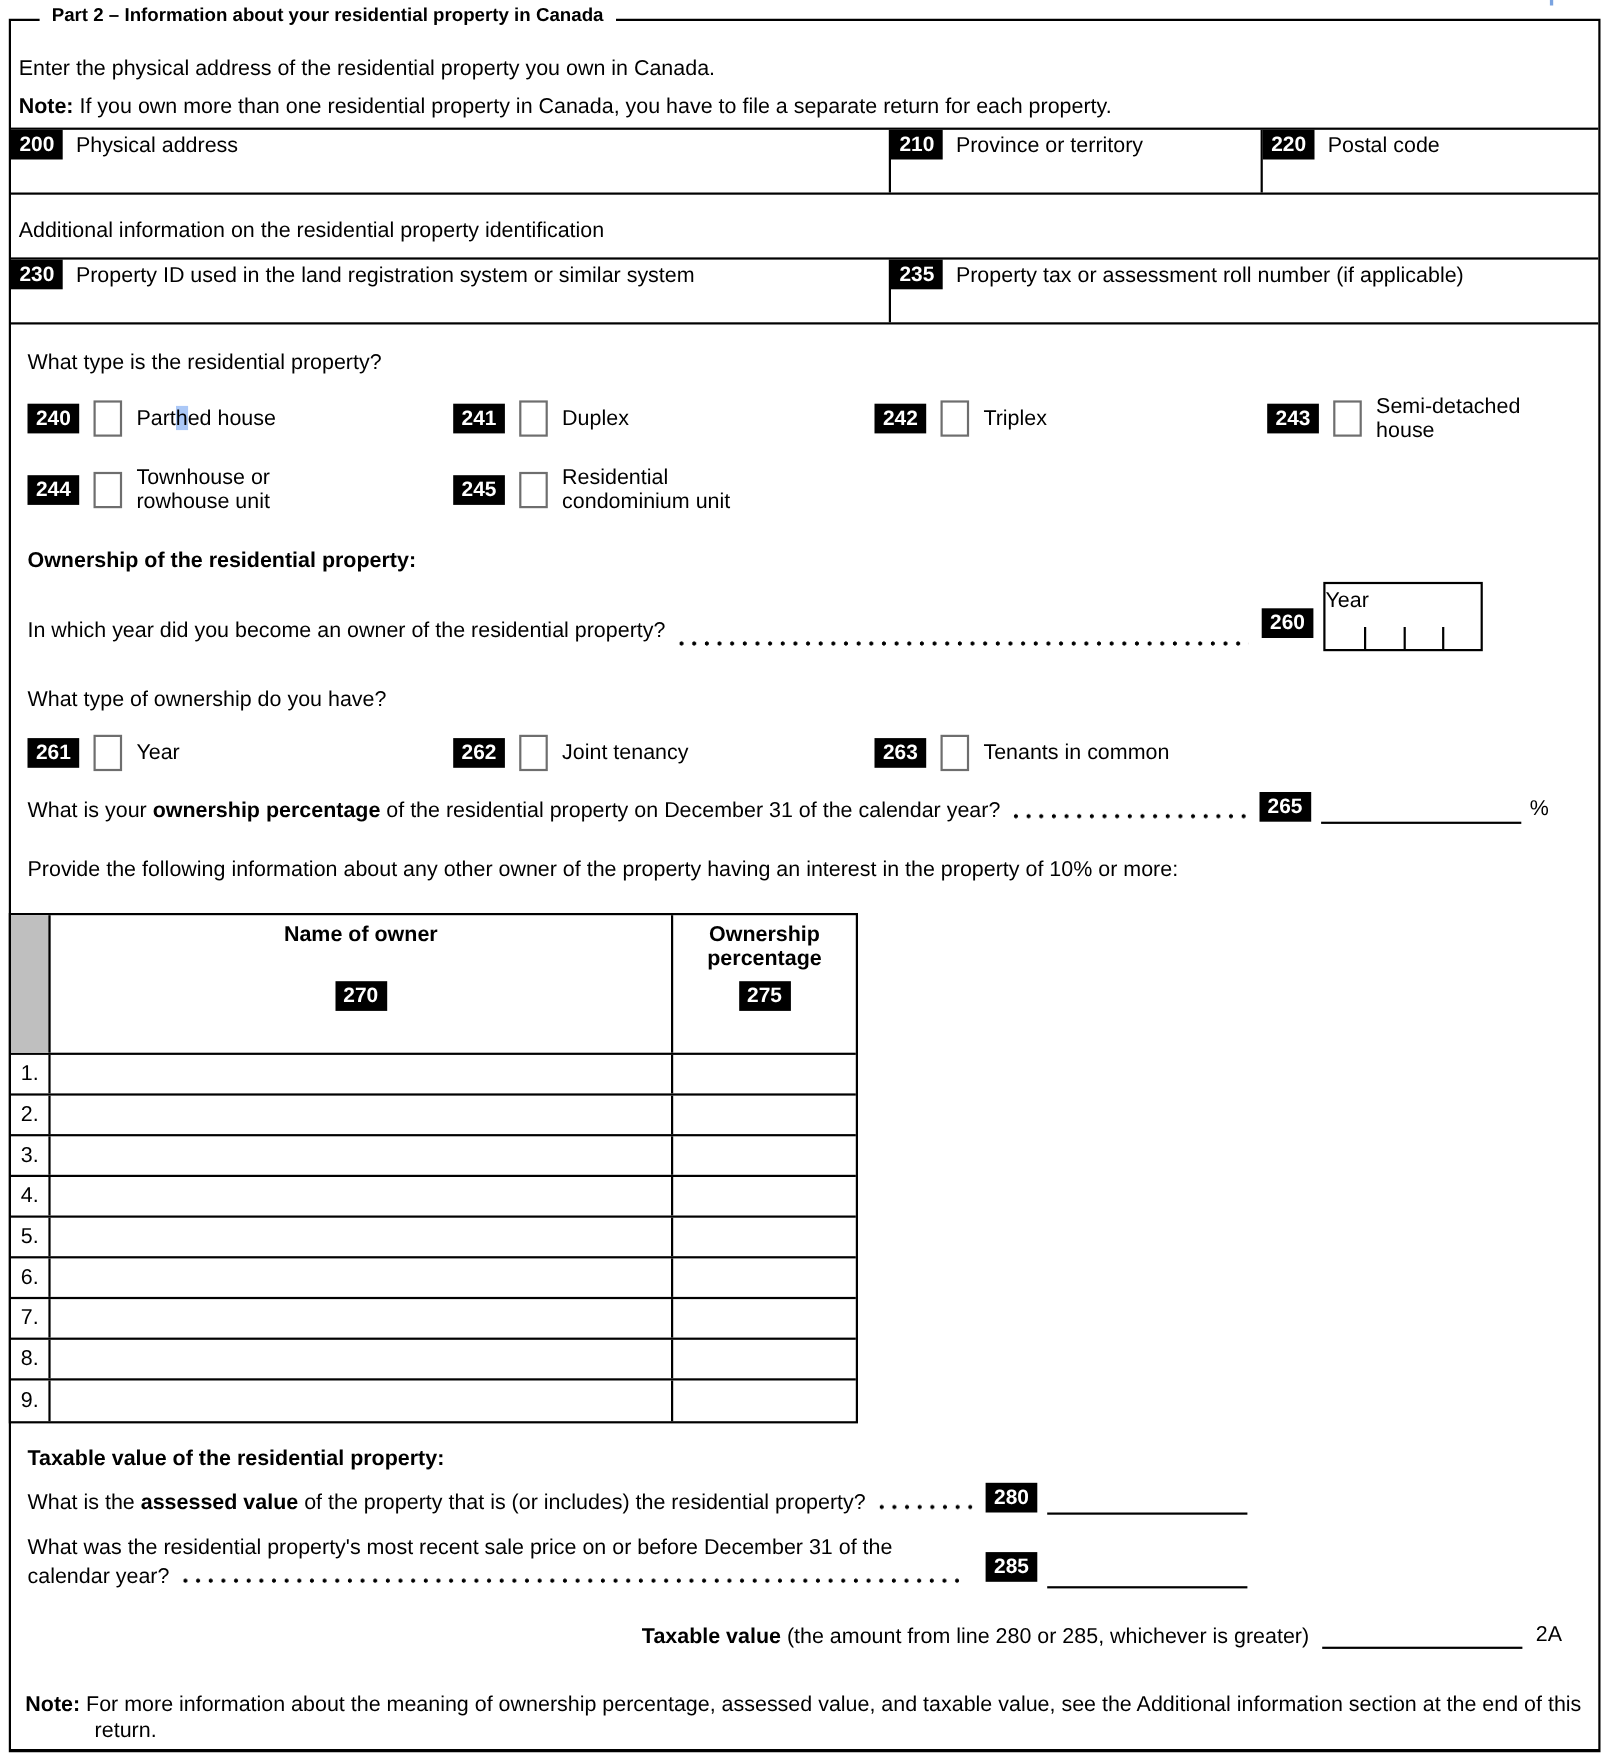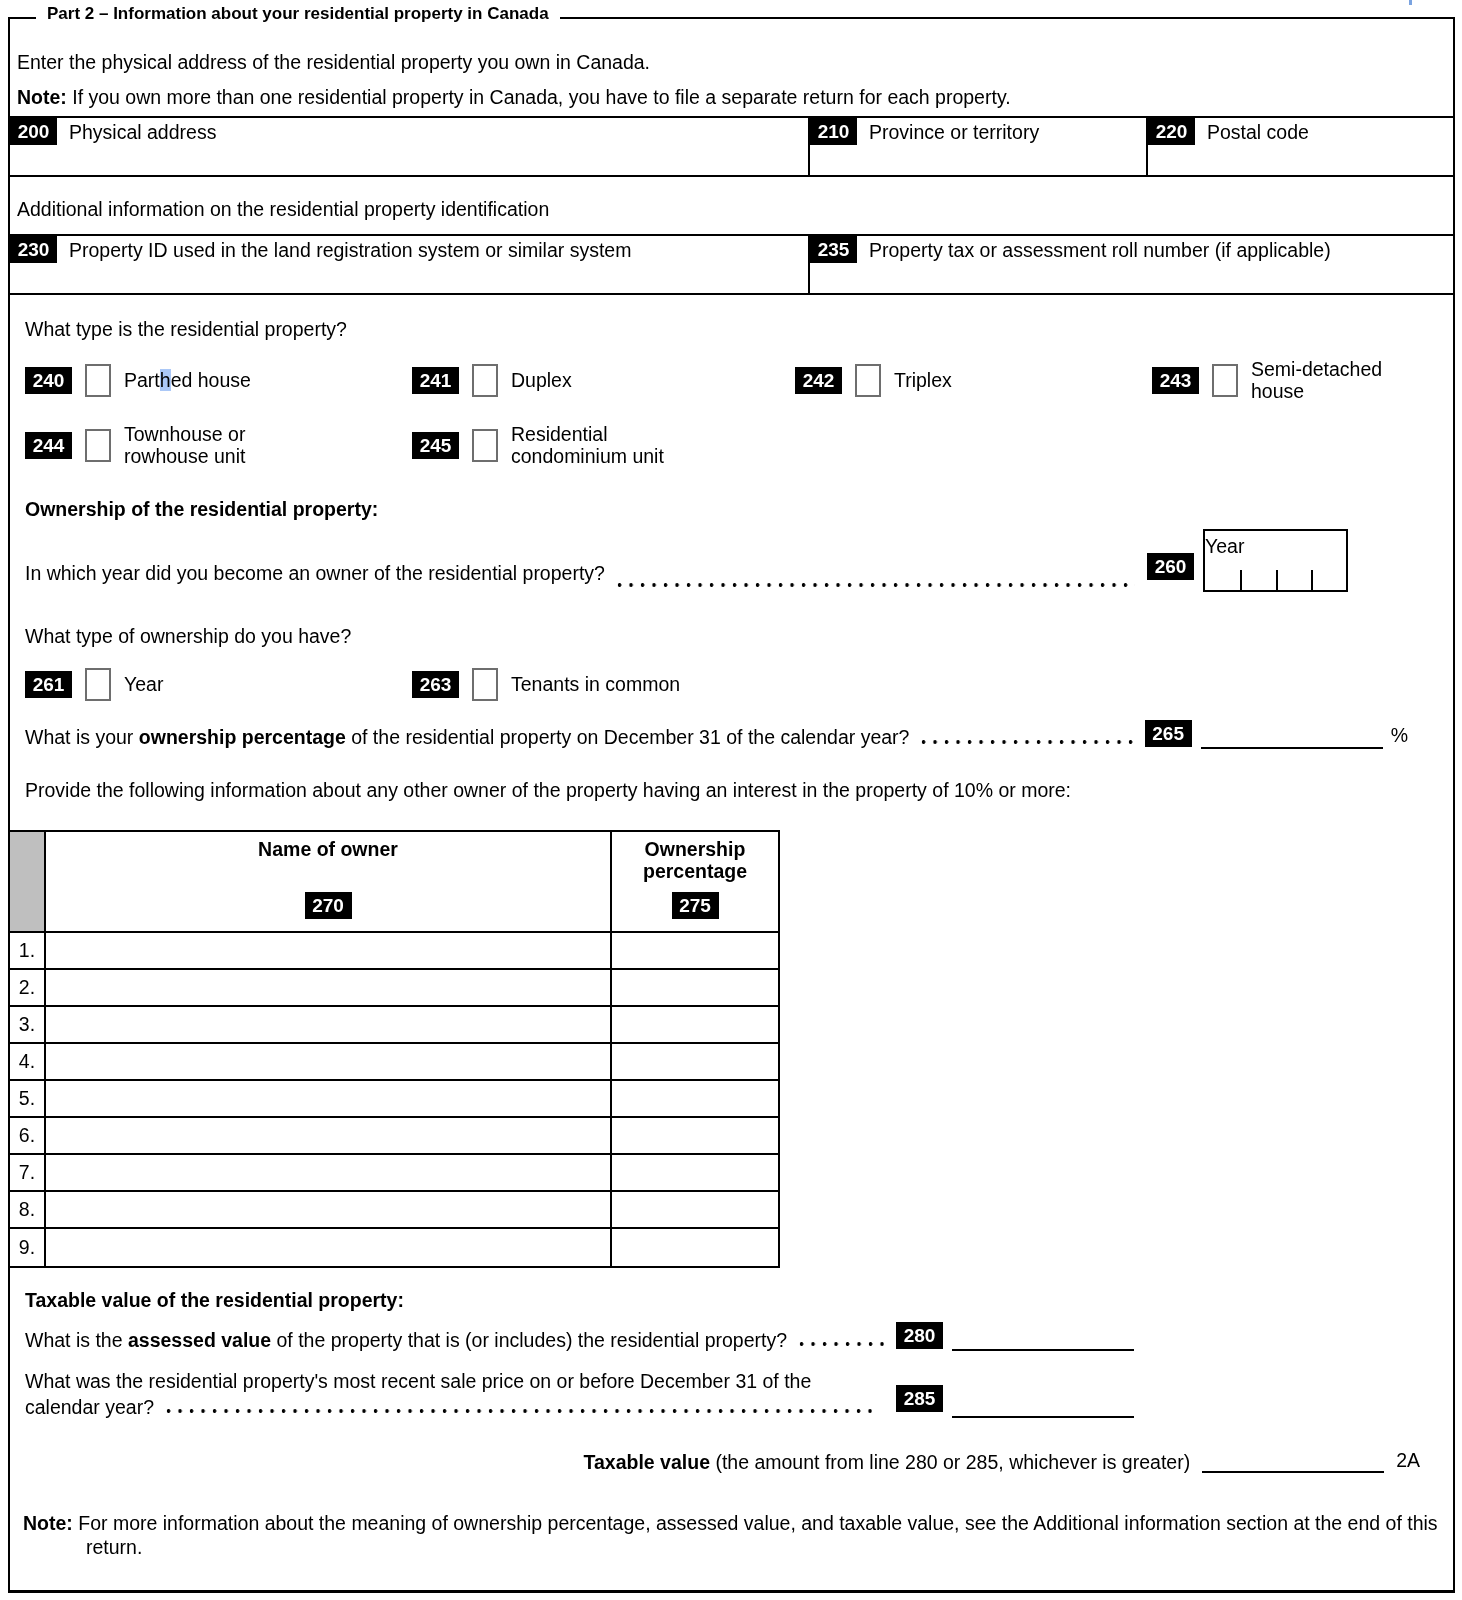--- a/index.html
+++ b/index.html
@@ -85,21 +85,21 @@
 
   .pct-line { margin-top:14px; width:1392px; height:30px; }
   .pct-line .badge, .assessed-line .badge { margin-bottom:2px; }
   .fill-line { width:182px; height:24px; border-bottom:2px solid #000; margin:0 6px 0 9px; flex:0 0 auto; }
   .unit { margin:0 0 2px 2px; }
 
   .provide { margin-top:30px; }
 
   
   .owners-table { margin:29px 0 0 -8px; width:772px; border:2px solid #000; }
-  .t-header { display:flex; height:101px; border-bottom:2px solid #000; }
+  .t-header { display:flex; height:127px; border-bottom:2px solid #000; }
   .th-num { width:36px; background:#bfbfbf; border-right:2px solid #000; }
   .th-name { width:566px; border-right:2px solid #000; display:flex; flex-direction:column; align-items:center; padding-top:7px; }
   .th-pct { flex:1; display:flex; flex-direction:column; align-items:center; padding-top:7px; }
   .th-caption { font-weight:bold; text-align:center; white-space:pre-line; line-height:1.12; }
   .th-name .badge { margin-top:31px; }
   .th-pct .badge { margin-top:9px; }
   .t-row { display:flex; height:37px; border-bottom:2px solid #000; }
   .t-row:last-child { border-bottom:none; }
   .td-num { width:36px; border-right:2px solid #000; display:flex; align-items:center; justify-content:center; }
   .td-name { width:566px; border-right:2px solid #000; }
@@ -217,20 +217,25 @@
       </div>
     </div>
 
     <div class="question q-own">What type of ownership do you have?</div>
 
     <div class="cb-row cb-row-own">
       <div class="cb-item col-1">
         <span class="badge">261</span>
         <div class="checkbox"></div>
         <span class="cb-label">Year</span>
+      </div>
+      <div class="cb-item col-2">
+        <span class="badge">262</span>
+        <div class="checkbox"></div>
+        <span class="cb-label">Joint tenancy</span>
       </div>
       <div class="cb-item col-3">
         <span class="badge">263</span>
         <div class="checkbox"></div>
         <span class="cb-label">Tenants in common</span>
       </div>
     </div>
 
     <div class="inline-q pct-line">
       <span class="q-text"><span>What is your </span><b>ownership percentage</b><span> of the residential property on December 31 of the calendar year?</span></span>

